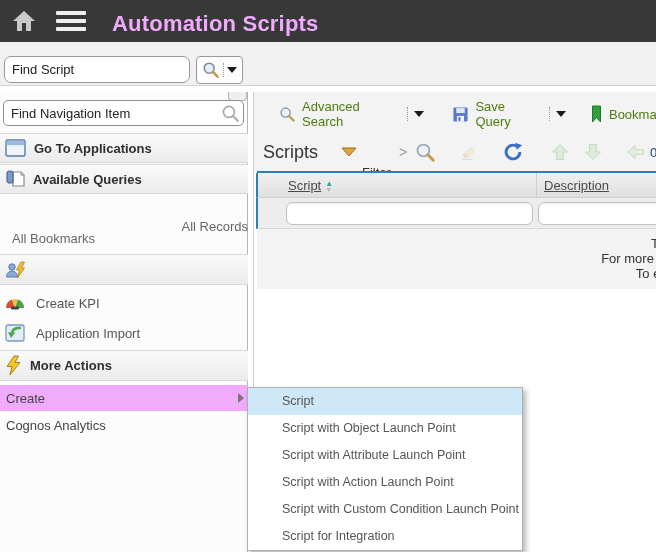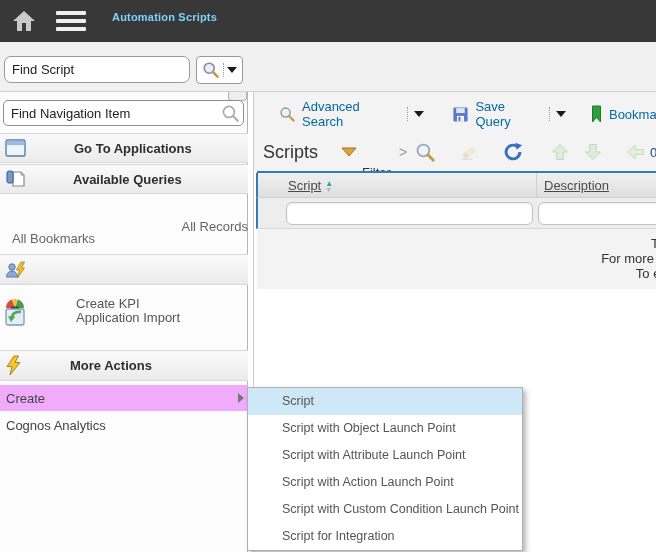--- a/index.html
+++ b/index.html
@@ -7,51 +7,51 @@
   .screen {
     position:relative; width:656px; height:552px; overflow:hidden;
     font-family:"Liberation Sans", sans-serif; font-size:13px; color:#333;
     background:#fff;
   }
   
   .topbar { position:absolute; left:0; top:0; width:656px; height:42px; background:#383838; }
   .home-btn { position:absolute; left:12px; top:10px; width:24px; height:22px; }
   .burger { position:absolute; left:56px; top:11px; width:30px; height:20px; display:flex; flex-direction:column; justify-content:space-between; cursor:pointer; }
   .burger span { display:block; height:4px; background:#efefef; border-radius:1px; }
-  .app-title { position:absolute; left:112px; top:11px; font-size:11px; font-weight:bold; color:#7dd3fc; letter-spacing:.2px; }
-
-  
-  .record-toolbar { position:absolute; left:0; top:42px; width:656px; height:50px; background:#f1f1f1; border-bottom:1px solid #d2d2d2; }
+  .app-title { position:absolute; left:112px; top:11px; font-size:22px; font-weight:bold; color:#f0abfc; letter-spacing:.2px; }
+
+  
+  .record-toolbar { position:absolute; left:0; top:42px; width:656px; height:44px; background:#f1f1f1; border-bottom:1px solid #d2d2d2; }
   .find-input { position:absolute; left:4px; top:14px; width:186px; height:27px; border:1px solid #999; border-radius:7px; padding:0 7px; font-family:inherit; font-size:13px; color:#222; background:#fff; }
   .find-search-btn { position:absolute; left:196px; top:14px; width:47px; height:28px; background:#fdfdfd; border:1px solid #999; border-radius:4px; display:flex; align-items:center; justify-content:center; gap:3px; cursor:pointer; }
   .dot-sep { width:0; height:14px; border-left:1px dotted #999; }
   .caret-down { width:0; height:0; border-left:5px solid transparent; border-right:5px solid transparent; border-top:6px solid #1a1a1a; }
   .tb-icon { position:absolute; top:57px; width:26px; height:26px; }
 
   
   .sidebar { position:absolute; left:0; top:92px; width:248px; height:460px; background:#fcfcfc; border-right:1px solid #b5b5b5; }
   .side-tab { position:absolute; left:228px; top:0px; width:19px; height:9px; background:#eee; border:1px solid #b5b5b5; border-top:none; border-radius:0 0 4px 4px; }
   .nav-search-wrap { position:absolute; left:3px; top:8px; width:241px; height:26px; }
   .nav-search { width:100%; height:100%; border:1px solid #8e8e8e; border-radius:5px; padding:0 26px 0 7px; font-family:inherit; font-size:13px; color:#222; background:#fff; }
   .nav-search-icon { position:absolute; right:4px; top:4px; }
-  .side-row { position:absolute; left:0; width:248px; display:flex; align-items:center;gap:40px; }
+  .side-row { position:absolute; left:0; width:248px; display:flex; align-items:center; }
   .side-header { background:linear-gradient(#fafafa,#ebebeb); border-top:1px solid #d8d8d8; border-bottom:1px solid #d8d8d8; font-weight:bold; color:#2e2e2e; }
   .side-header .ic { margin:0 8px 0 5px; }
   .side-link { color:#666; padding-left:6px; cursor:pointer; }
   .side-item { color:#555; cursor:pointer; }
   .side-item .ic { margin:0 10px 0 4px; }
   .side-menu-row { color:#444; padding-left:6px; cursor:pointer; }
   .row-create { background:#f0abfc; }
   .submenu-arrow { position:absolute; right:4px; top:8px; width:0; height:0; border-top:5px solid transparent; border-bottom:5px solid transparent; border-left:6px solid #777; }
 
   
   .content { position:absolute; left:253px; top:92px; width:403px; height:460px; background:#fff; border-left:1px solid #cccccc; }
   .top-zone { position:absolute; left:0; top:0; width:420px; height:79px; background:#f3f3f3; }
   .actions-row { position:absolute; left:0; top:9px; height:26px; display:flex; align-items:center; }
-  .actions-row .lbl { color:#0369a1; }
+  .actions-row .lbl { color:#4d7c0f; }
   .scripts-row { position:absolute; left:0; top:44px; width:420px; height:32px; display:flex; align-items:center; }
   .list-title { font-size:18px; color:#333; margin-left:9px; }
   .filter-link { color:#333; text-decoration:underline; cursor:pointer;margin-top:40px; }
   .chevron { color:#999; font-size:14px; }
   .count-num { color:#16467b; }
   .blue-rule { position:absolute; left:3px; top:79px; width:420px; height:2px; background:#2e7cb8; }
 
   .table-head { position:absolute; left:2px; top:81px; width:418px; height:25px; background:linear-gradient(#f0f0f0,#dfdfdf); border-left:2px solid #2e7cb8; border-bottom:1px solid #cfcfcf; }
   .col-link { color:#4a4a4a; text-decoration:underline; cursor:pointer; }
   .col-script { position:absolute; left:30px; top:5px; }
@@ -192,21 +192,21 @@
         <svg width="22" height="14" viewBox="0 0 22 14">
             <path d="M2 12 A9 9 0 0 1 8 3.6 L11 12 Z" fill="#d84a3a"></path>
             <path d="M8 3.6 A9 9 0 0 1 14 3.6 L11 12 Z" fill="#e8c63c"></path>
             <path d="M14 3.6 A9 9 0 0 1 20 12 L11 12 Z" fill="#4d9e45"></path>
             <rect x="7" y="10.6" width="8" height="2.8" rx="1.2" fill="#444"></rect>
           </svg>
       </span>
       <span>Create KPI</span>
     </div>
 
-    <div class="side-row side-item" style="top:210px; height:30px;text-align:center;">
+    <div class="side-row side-item" style="top:226px; height:30px;text-align:center;">
       <span class="ic icon">
         <svg width="22" height="20" viewBox="0 0 22 20">
             <rect x="2" y="2" width="18" height="16" rx="2" fill="#e4edf7" stroke="#7a98c0" stroke-width="1.3"></rect>
             <path d="M17 5 C11 4.4 8.5 7 7.8 10.2" fill="none" stroke="#52a852" stroke-width="2.6"></path>
             <polygon points="4,9.2 11.4,9.6 7,15" fill="#52a852"></polygon>
           </svg>
       </span>
       <span>Application Import</span>
     </div>
 

